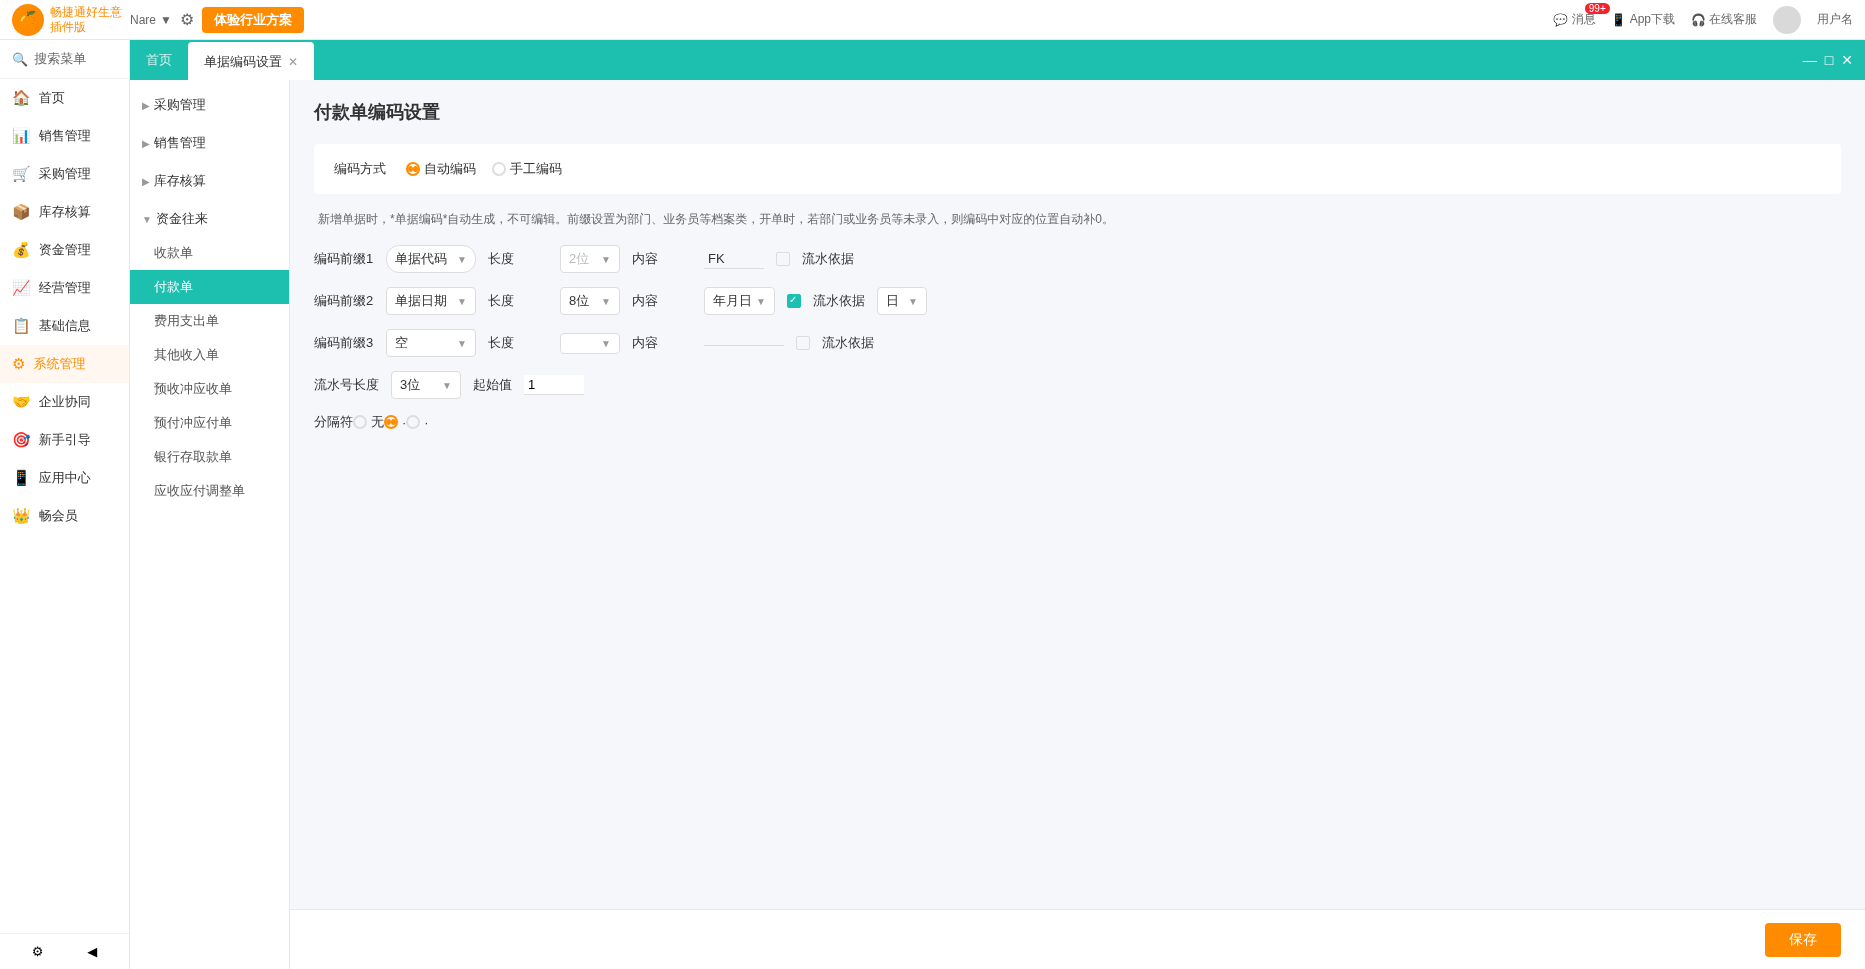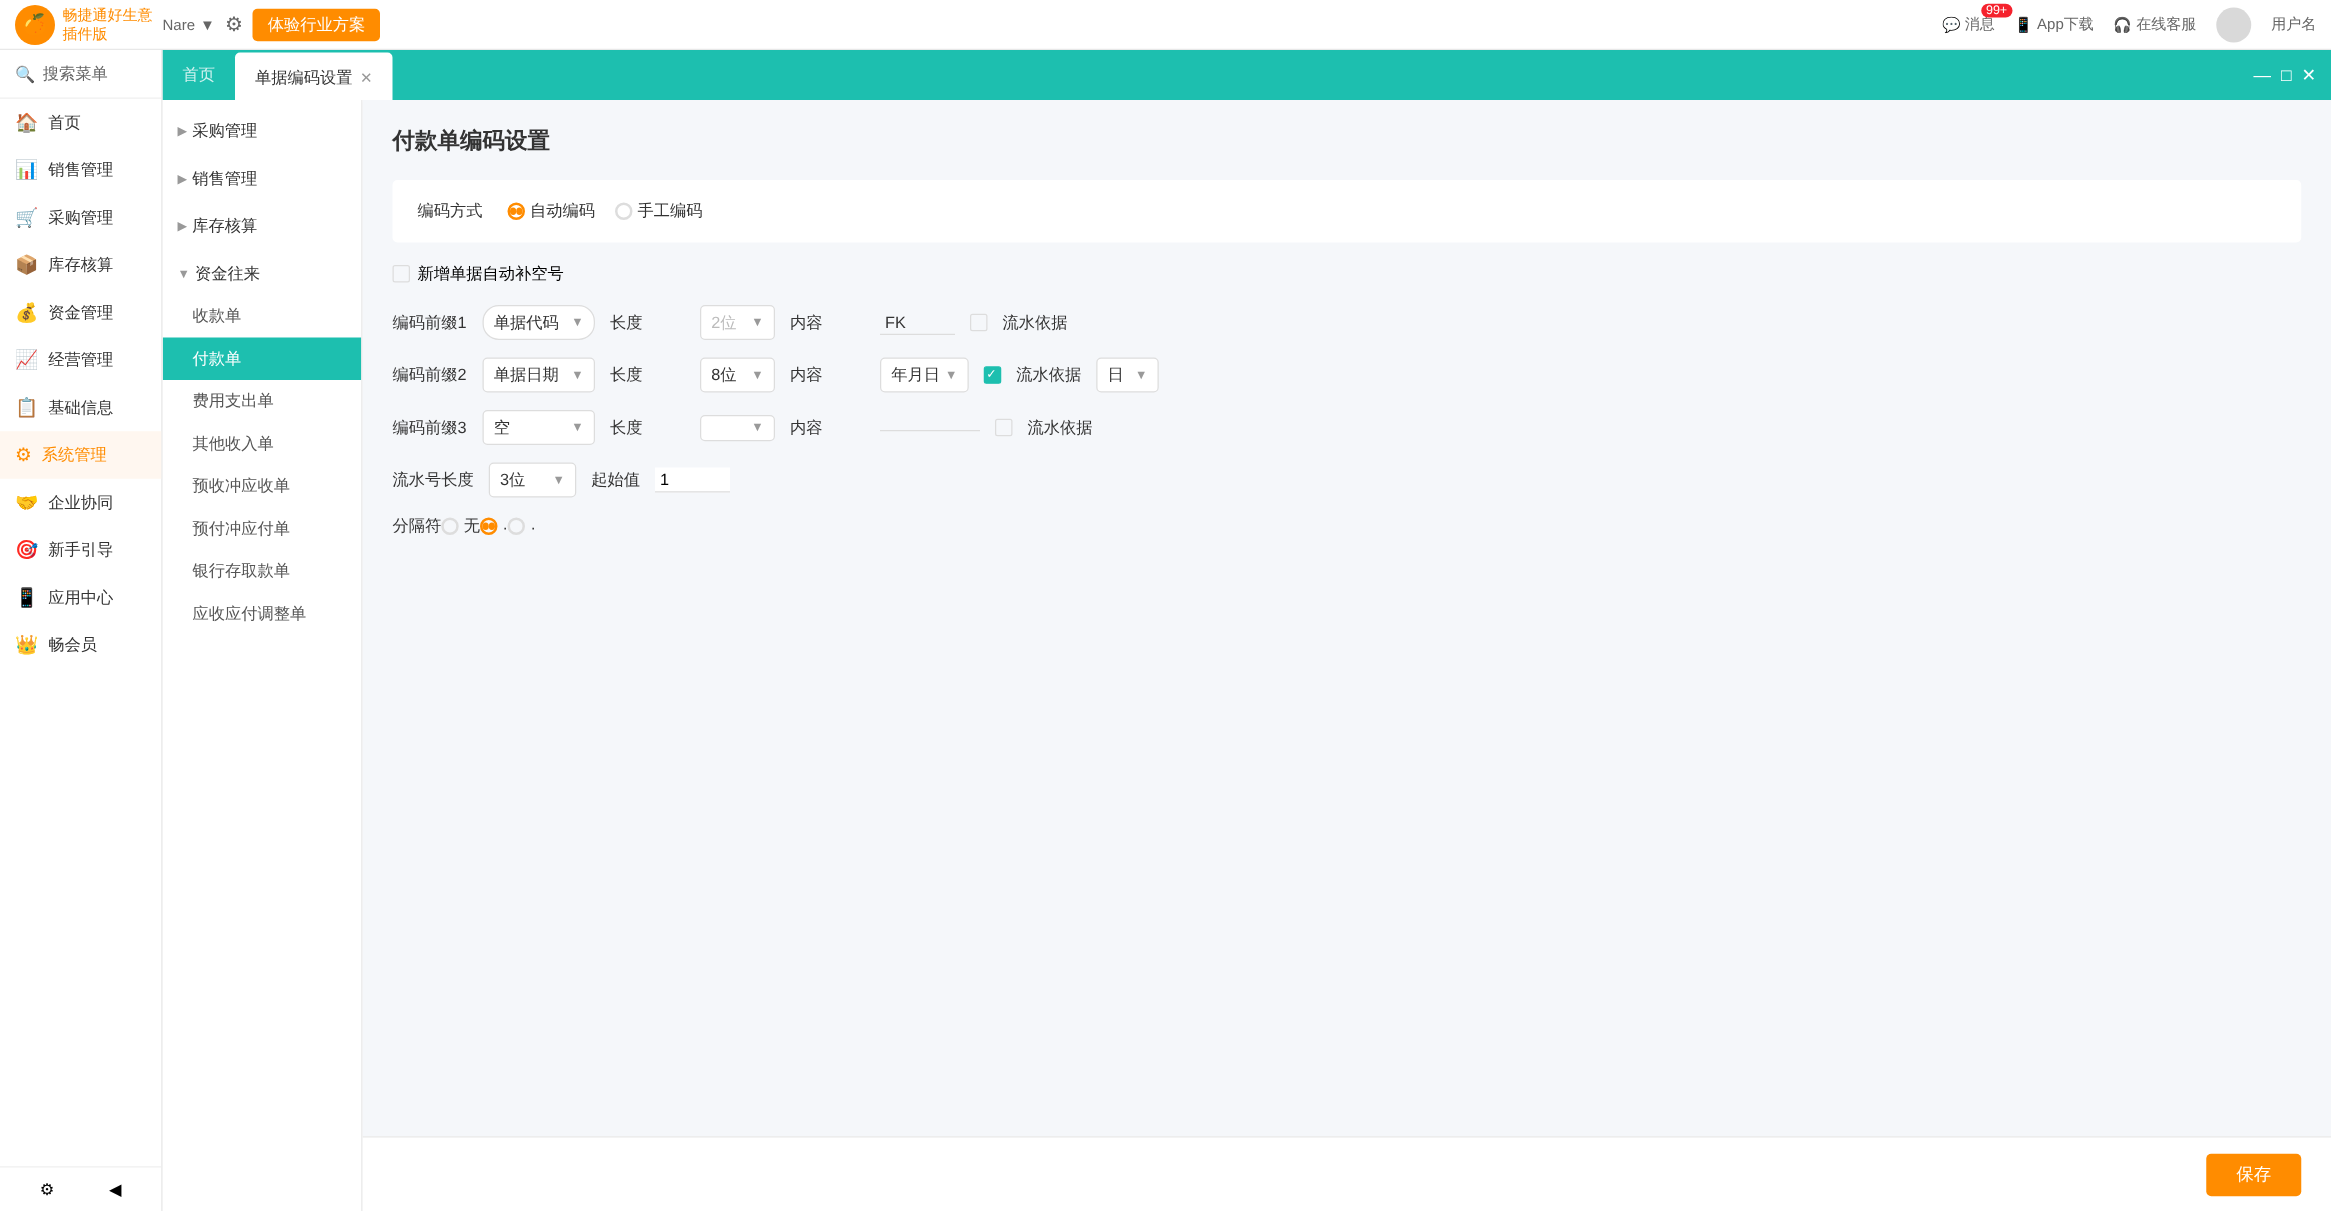--- a/index.html
+++ b/index.html
@@ -5,21 +5,21 @@
     * { box-sizing: border-box; margin: 0; padding: 0; }
     body { font-family: 'Microsoft YaHei', sans-serif; font-size: 13px; background: #f5f5f5; display: flex; flex-direction: column; height: 100vh; overflow: hidden; }
 
     
     .topbar { height: 40px; background: #fff; border-bottom: 1px solid #e8e8e8; display: flex; align-items: center; padding: 0 12px; gap: 8px; flex-shrink: 0; }
     .topbar-logo { display: flex; align-items: center; gap: 6px; }
     .logo-icon { width: 32px; height: 32px; background: #ff8c00; border-radius: 50%; display: flex; align-items: center; justify-content: center; color: white; font-size: 16px; }
     .logo-text { color: #ff8c00; font-size: 12px; line-height: 1.2; }
     .topbar-spacer { flex: 1; }
     .topbar-company { color: #666; font-size: 12px; display: flex; align-items: center; gap: 4px; }
-    .topbar-btn-plan { background: #ff8c00; color: white; border: none; padding: 4px 12px; border-radius: 4px; cursor: pointer; font-size: 13px; }
+    .topbar-btn-plan { background: #ff8c00; color: white; border: none; padding: 4px 12px; border-radius: 4px; cursor: pointer; font-size: 13px; font-weight: bold; }
     .topbar-right { display: flex; align-items: center; gap: 16px; color: #666; font-size: 12px; }
     .msg-badge { position: relative; display: inline-flex; align-items: center; gap: 3px; }
     .badge { background: #f5222d; color: white; font-size: 10px; padding: 0 4px; border-radius: 8px; min-width: 18px; text-align: center; position: absolute; top: -8px; right: -14px; }
     .topbar-avatar { width: 28px; height: 28px; border-radius: 50%; background: #d9d9d9; }
 
     
     .main-layout { display: flex; flex: 1; overflow: hidden; }
 
     
     .sidebar { width: 130px; background: #fff; border-right: 1px solid #e8e8e8; display: flex; flex-direction: column; flex-shrink: 0; }
@@ -281,28 +281,25 @@
                 </label>
                 <label class="radio-item">
                   <div class="radio-dot"></div>
                   <span>手工编码</span>
                 </label>
               </div>
             </div>
           </div>
 
           
-
-          
-
-          
-          <div class="checkbox-row">
-            <div class="checkbox-box"></div>
-            <span>新增单据自动补空号</span>
-          </div>
+          <div class="info-text">新增单据时，*单据编码*自动生成，不可编辑。前缀设置为部门、业务员等档案类，开单时，若部门或业务员等未录入，则编码中对应的位置自动补0。</div>
+
+          
+
+          
 
           
           <div class="config-row">
             <span class="config-label">编码前缀1</span>
             <div class="select-box" style="min-width:90px;border-radius:13px;">
               <span>单据代码</span>
               <span class="arrow">▼</span>
             </div>
             <span class="config-label">长度</span>
             <div class="select-box" style="min-width:60px;">

